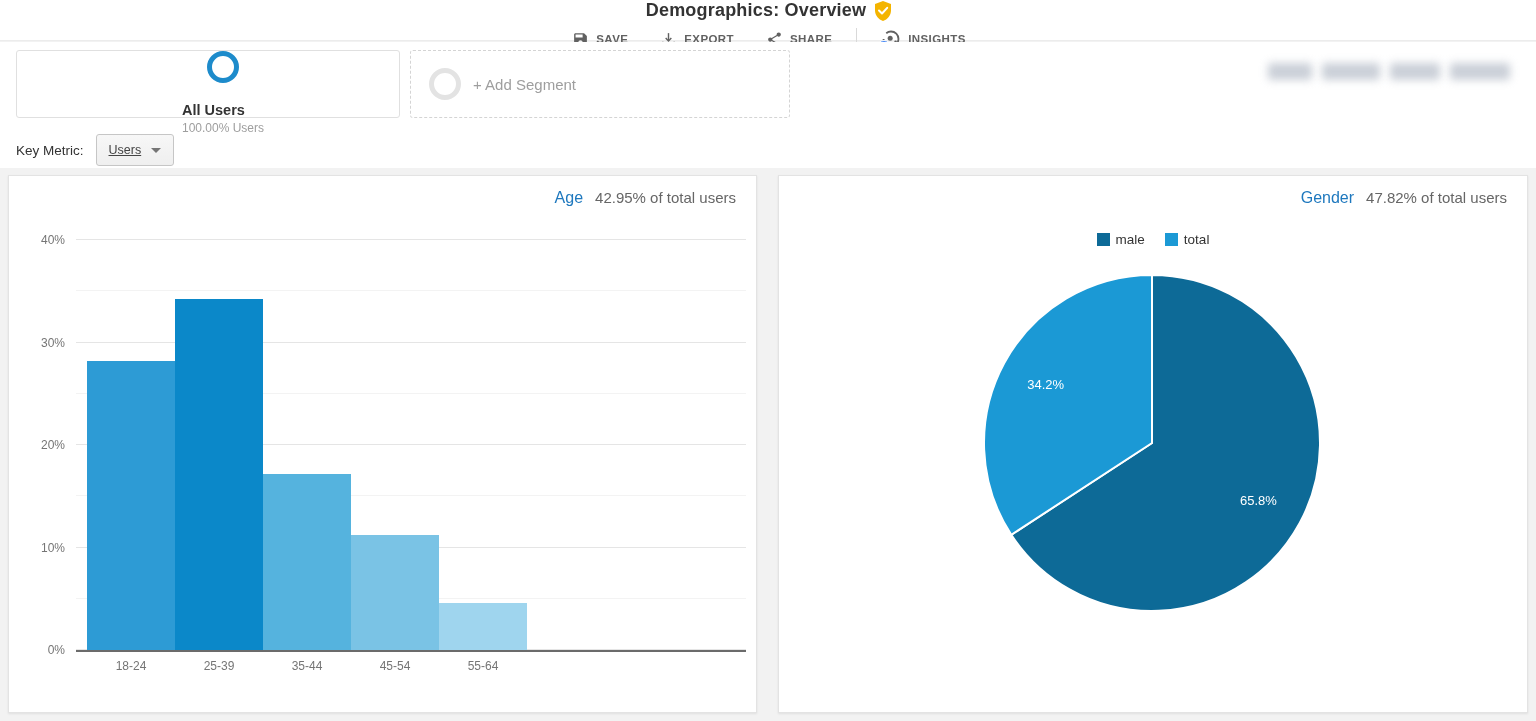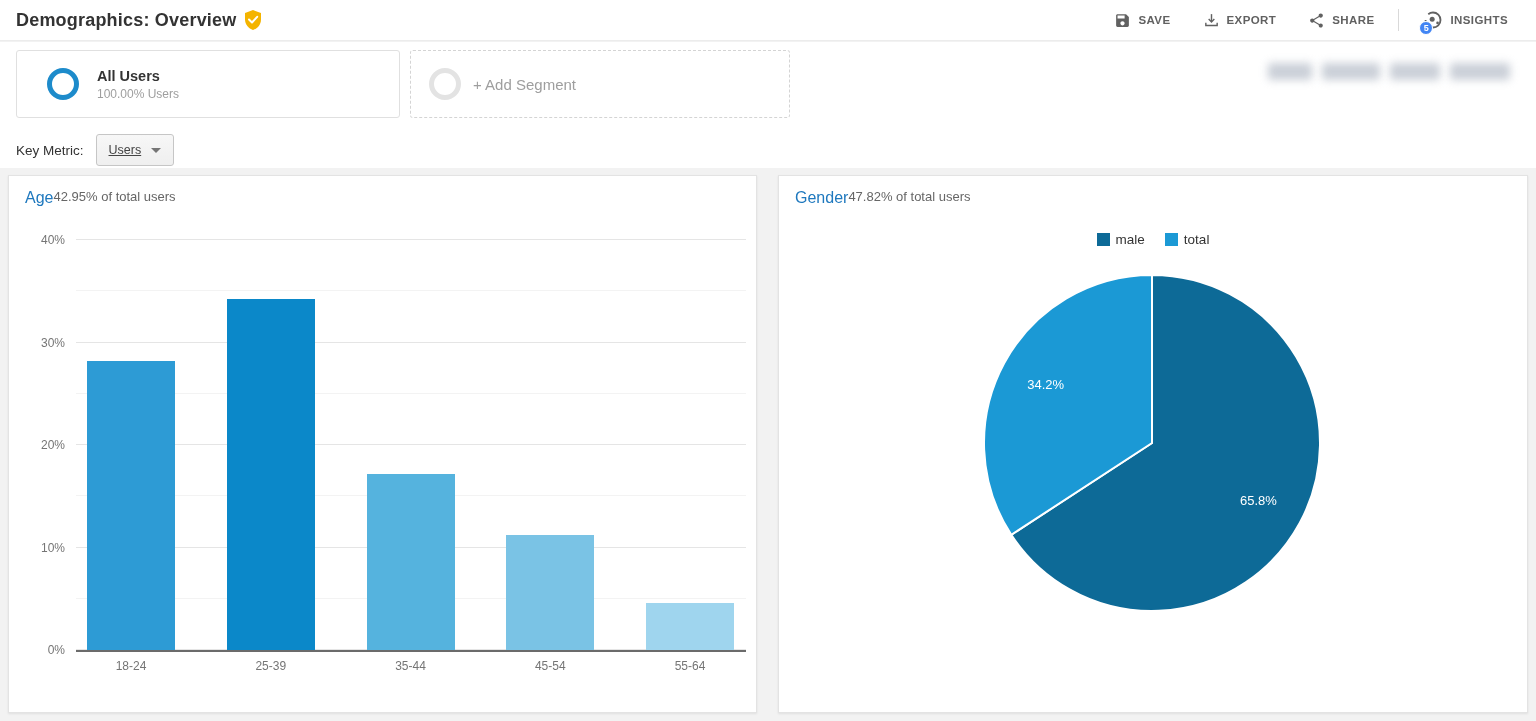--- a/index.html
+++ b/index.html
@@ -10,20 +10,21 @@
     position:relative;
     overflow:hidden;
     color:#333;
   }
   
   .topbar {
     position:absolute; top:0; left:0; right:0; height:41px;
     background:#fff; border-bottom:1px solid #ececec;
     display:flex; align-items:center; justify-content:space-between;
     padding:0 14px 0 16px;
+    flex-direction:column;
   }
   .page-title { display:flex; align-items:center; gap:8px; }
   .page-title h1 { font-size:18px; font-weight:bold; color:#333; letter-spacing:.2px; }
   .badge-shield { width:18px; height:20px; display:inline-block; }
   .top-actions { display:flex; align-items:center; gap:4px; }
   .action-btn {
     display:flex; align-items:center; gap:7px;
     background:none; border:none; cursor:pointer;
     font-family:"Liberation Sans", sans-serif;
     font-size:11.5px; font-weight:bold; letter-spacing:.4px;
@@ -40,21 +41,21 @@
     border:1px solid #fff;
   }
   
   .segment-section {
     position:absolute; top:42px; left:0; right:0; height:126px; background:#fff;
   }
   .segment-card {
     position:absolute; top:8px; height:68px; border-radius:3px;
     display:flex; align-items:center; cursor:pointer; background:#fff;
   }
-  .segment-card.all-users { left:16px; width:384px; border:1px solid #e0e0e0; padding-left:30px; gap:18px; }
+  .segment-card.all-users { left:16px; width:384px; border:1px solid #e0e0e0; padding-left:30px; gap:18px;flex-direction:column; }
   .segment-card.add-segment { left:410px; width:380px; border:1px dashed #d4d4d4; padding-left:18px; gap:12px; }
   .ring { width:32px; height:32px; border-radius:50%; flex:0 0 auto; }
   .ring.blue { border:5px solid #1d8bcb; }
   .ring.gray { border:5px solid #e3e3e3; }
   .segment-name { font-size:14.5px; color:#333; font-weight:bold; line-height:1.35; }
   .segment-sub { font-size:12px; color:#9e9e9e; }
   .add-segment-label { font-size:15px; color:#9e9e9e; }
   .date-blur {
     position:absolute; top:14px; right:26px; width:242px; height:30px;
     display:flex; align-items:center; gap:10px; cursor:pointer;
@@ -78,39 +79,39 @@
     border-right:5px solid transparent; border-top:5px solid #757575;
   }
   
   .panel {
     position:absolute; top:175px; background:#fff;
     border:1px solid #e3e3e3; box-shadow:0 1px 2px rgba(0,0,0,.08);
   }
   .panel.age { left:8px; width:749px; height:538px; }
   .panel.gender { left:778px; width:750px; height:538px; }
   .panel-header {
-    display:flex; justify-content:flex-start; align-items:flex-start;
+    display:flex; justify-content:flex-end; align-items:flex-start;
     padding:13px 20px 0 16px;
   }
   .panel-title { font-size:16px; color:#1e78be; cursor:pointer; }
-  .panel-subtitle { font-size:13px; color:#666; }
+  .panel-subtitle { font-size:15px; color:#666;margin-left:12px; }
   
   .bar-plot {
     position:absolute; left:67px; top:64px; width:670px; height:412px;
     border-bottom:2px solid #6b6b6b;
   }
   .gridline { position:absolute; left:0; right:0; height:1px; background:#f3f3f3; }
   .gridline.major { background:#e5e5e5; }
   .ytick {
     position:absolute; right:calc(100% + 11px); transform:translateY(50%);
     font-size:12px; color:#757575; white-space:nowrap;margin-top:33px;
   }
   .bars-row {
     position:absolute; left:11px; right:12px; top:0; bottom:0;
-    display:flex; justify-content:space-between; align-items:flex-end;
+    display:flex; align-items:flex-end;
   }
   .bar-slot { position:relative; width:88px; height:100%; display:flex; align-items:flex-end; }
   .bar { width:100%; }
   .xtick {
     position:absolute; top:100%; margin-top:9px; width:100%;
     text-align:center; font-size:12px; color:#757575;
   }
   
   .pie-legend {
     position:absolute; top:56px; left:0; right:0;

